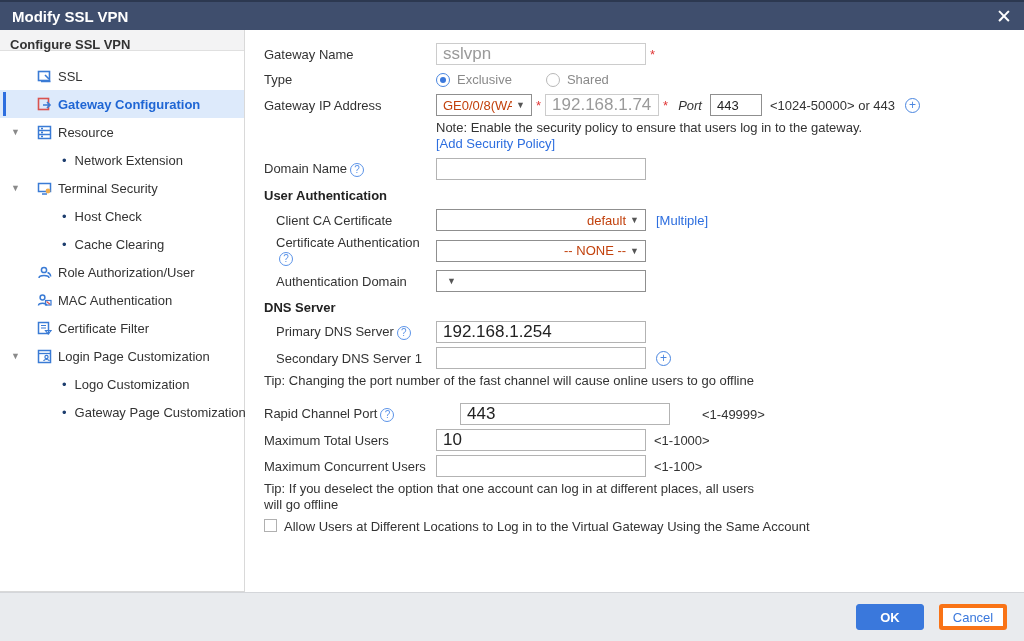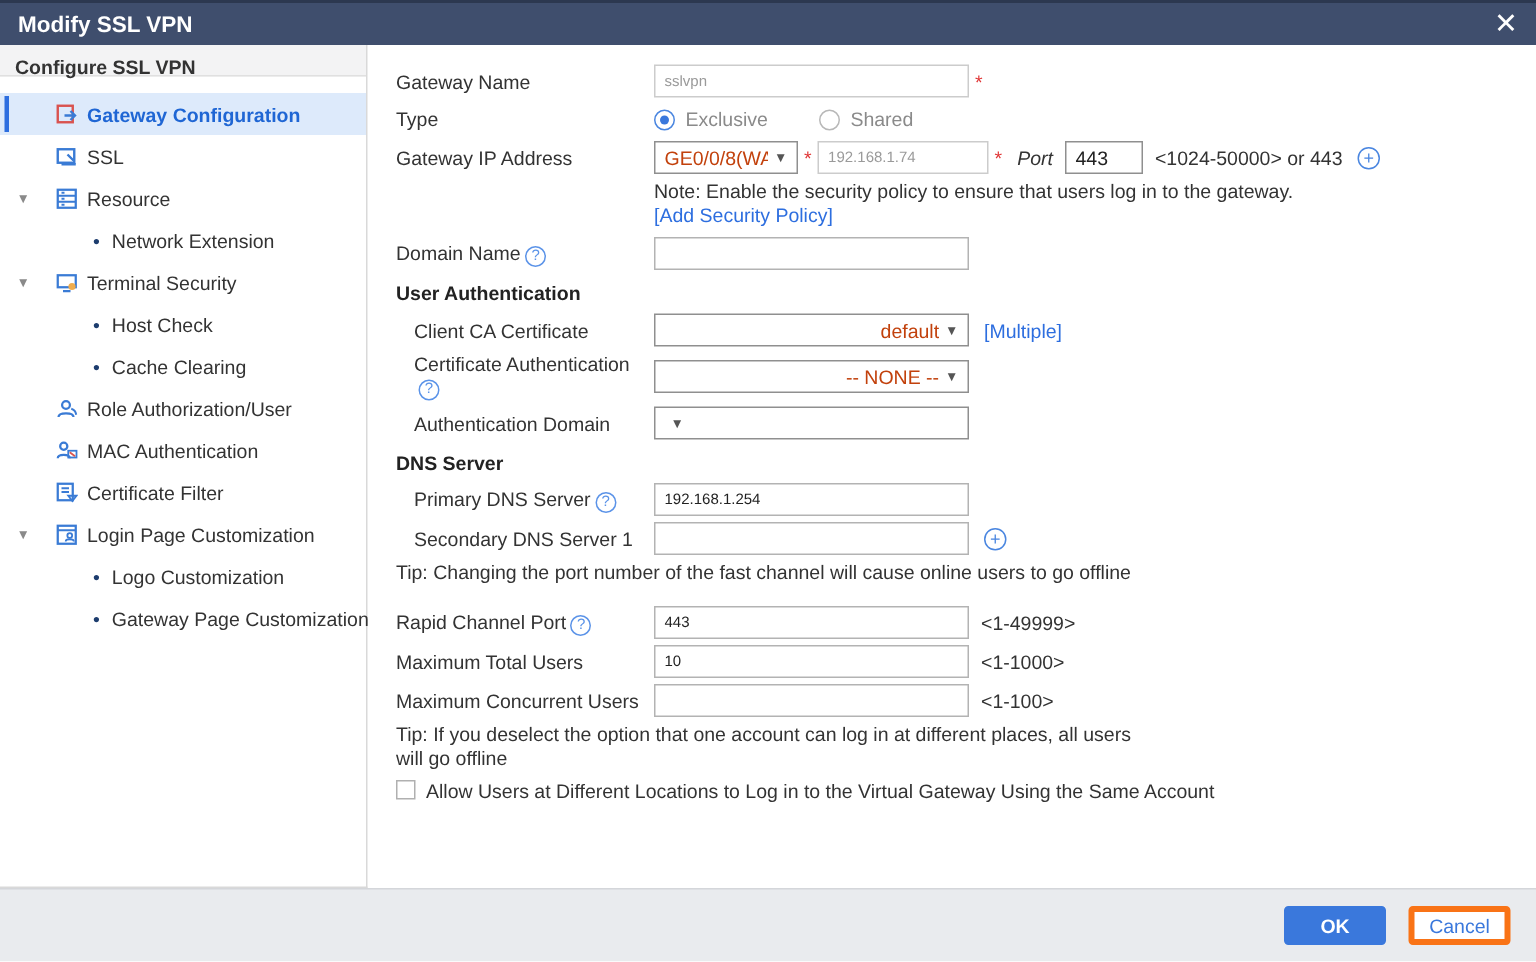--- a/index.html
+++ b/index.html
@@ -27,21 +27,21 @@
   .tree-item.selected::before { content:""; position:absolute; left:3px; top:2px; bottom:2px; width:3px; background:#2d6edf; }
   .tree-item.selected .tree-label { color:#1f66d4; font-weight:bold; }
   .tree-item.child { padding-left:62px; }
   .tree-item.child .bullet { color:#1d3d6e; margin-right:8px; font-size:13px; }
 
   
   .frow { display:flex; align-items:center; min-height:21px; margin-bottom:4px; }
   .flabel { width:172px; flex:none; color:#333; }
   .flabel.sub { padding-left:12px; }
   .sec-header { font-weight:bold; color:#222; margin:8px 0 6px 0; }
-  .inp { width:210px; height:22px; border:1px solid #b3b3b3; background:#fff; padding:0 6px; font-family:inherit; font-size:10px; color:#222; }
+  .inp { width:210px; height:22px; border:1px solid #b3b3b3; background:#fff; padding:0 6px; font-family:inherit; font-size:17px; color:#222; }
   .inp.disabled { border-color:#ccc; color:#9a9a9a; }
   .req { color:#e03636; margin:0 4px 0 4px; font-size:13px; }
   .help { display:inline-block; width:14px; height:14px; border:1px solid #5b93e8; border-radius:50%; color:#5b93e8; font-size:10px; line-height:12px; text-align:center; margin-left:3px; flex:none; }
   .plus { display:inline-block; width:15px; height:15px; border:1px solid #4a86e0; border-radius:50%; color:#4a86e0; font-size:12px; line-height:13px; text-align:center; margin-left:10px; cursor:pointer; flex:none; }
   .dropdown { width:210px; height:22px; border:1px solid #8f8f8f; background:#fff; display:flex; align-items:center; padding:0 6px; cursor:pointer; }
   .dropdown .dval { flex:1; overflow:hidden; white-space:nowrap; color:#c2410c;text-align:right; }
   .dropdown .caret { font-size:9px; color:#555; margin-left:4px; }
   .dropdown.iface { width:96px; }
   .hint { margin-left:8px; color:#333; white-space:nowrap; }
   .link { color:#2d6edf; cursor:pointer; text-decoration:none; }
@@ -76,38 +76,38 @@
   <span class="title">Modify SSL VPN</span>
   <span class="close">✕</span>
 </div>
 
 <div class="wrap">
 
   <div class="sidebar">
     <div class="side-header">Configure SSL VPN</div>
     <div class="tree">
 
+      <div class="tree-item">
+        <span class="tree-icon">
+          <svg class="ticon" width="15" height="15" viewBox="0 0 15 15">
+              <rect x="1.5" y="2.5" width="11" height="9" fill="none" stroke="#3a7bd5" stroke-width="1.6"></rect>
+              <path d="M4 12.5 L13.5 12.5 M8 6 L12 10" fill="none" stroke="#3a7bd5" stroke-width="1.6"></path>
+            </svg>
+        </span>
+        <span class="tree-label">SSL</span>
+      </div>
+
       <div class="tree-item selected">
         <span class="tree-icon">
           <svg class="ticon" width="15" height="15" viewBox="0 0 15 15">
               <rect x="1.5" y="1.5" width="10" height="11" fill="none" stroke="#d9534f" stroke-width="1.6"></rect>
               <path d="M6 8 L13 8 M10 5 L13 8 L10 11" fill="none" stroke="#3a7bd5" stroke-width="1.6"></path>
             </svg>
         </span>
         <span class="tree-label">Gateway Configuration</span>
-      </div>
-
-      <div class="tree-item">
-        <span class="tree-icon">
-          <svg class="ticon" width="15" height="15" viewBox="0 0 15 15">
-              <rect x="1.5" y="2.5" width="11" height="9" fill="none" stroke="#3a7bd5" stroke-width="1.6"></rect>
-              <path d="M4 12.5 L13.5 12.5 M8 6 L12 10" fill="none" stroke="#3a7bd5" stroke-width="1.6"></path>
-            </svg>
-        </span>
-        <span class="tree-label">SSL</span>
       </div>
 
       <div class="tree-item">
         <span class="expander">▼</span>
         <span class="tree-icon">
           <svg class="ticon" width="15" height="15" viewBox="0 0 15 15">
               <rect x="1.5" y="1.5" width="12" height="12" fill="none" stroke="#3a7bd5" stroke-width="1.5"></rect>
               <path d="M1.5 5.5 H13.5 M1.5 9.5 H13.5 M4 3.5 H6 M4 7.5 H6 M4 11.5 H6" stroke="#3a7bd5" stroke-width="1.3" fill="none"></path>
             </svg>
         </span>
@@ -280,21 +280,21 @@
     </div>
 
     <div class="frow">
       <span class="flabel sub">Secondary DNS Server 1</span>
       <input class="inp" type="text" value="" style="">
       <span class="plus">+</span>
     </div>
 
     <div class="tip-block" style="max-width:560px;">Tip: Changing the port number of the fast channel will cause online users to go offline</div>
 
-    <div class="frow" style="margin-top:14px;">
+    <div class="frow" style="margin-top:14px;gap:24px;">
       <span class="flabel"><span>Rapid Channel Port</span><span class="help">?</span></span>
       <input class="inp" type="text" value="443" style="">
       <span class="hint">&lt;1-49999&gt;</span>
     </div>
 
     <div class="frow">
       <span class="flabel">Maximum Total Users</span>
       <input class="inp" type="text" value="10" style="">
       <span class="hint">&lt;1-1000&gt;</span>
     </div>

